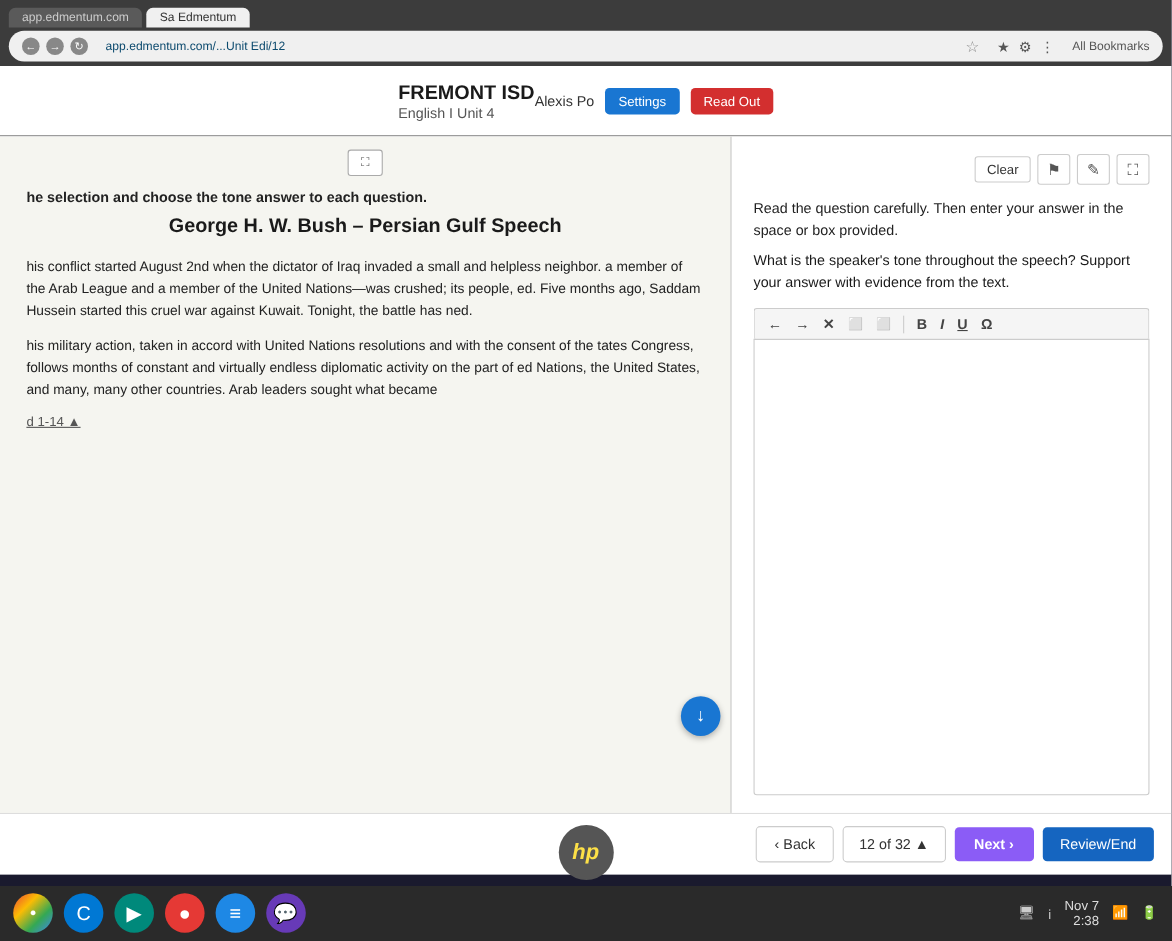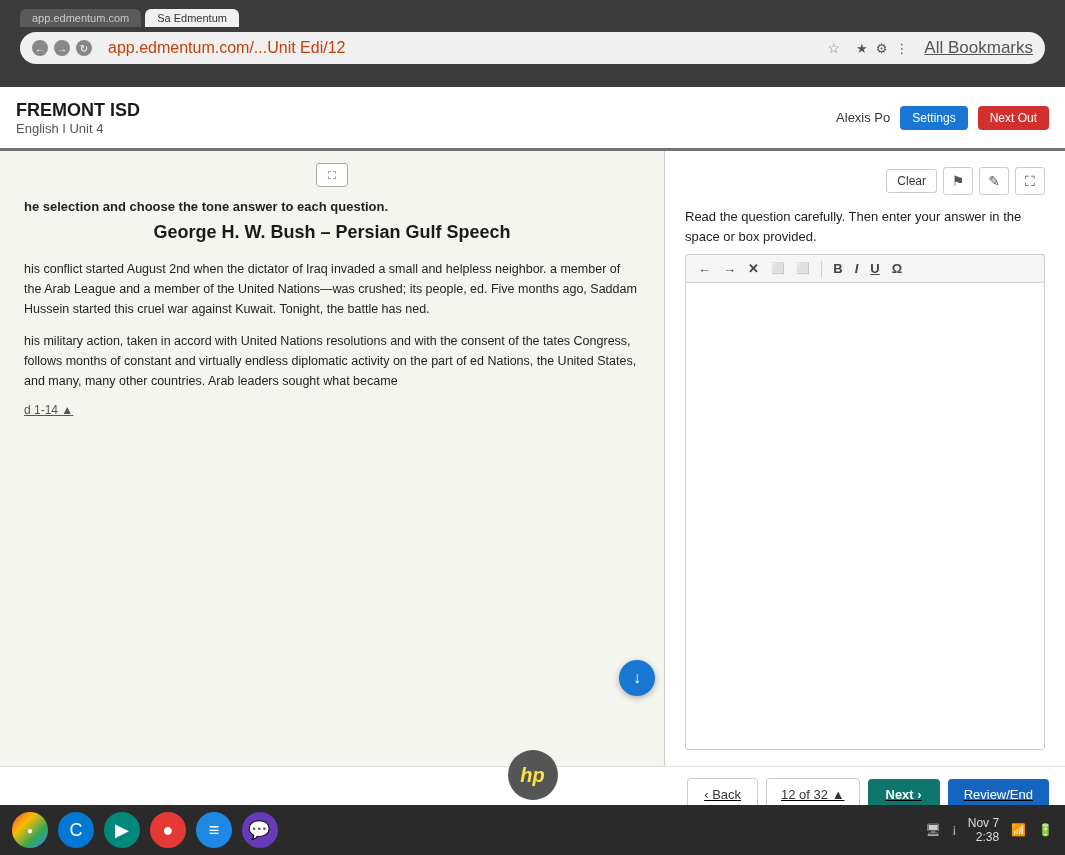--- a/index.html
+++ b/index.html
@@ -8,24 +8,24 @@
       background: #1a1a2e;
       width: 1065px;
       height: 855px;
       overflow: hidden;
       position: relative;
     }
 
     
     .browser-chrome {
       background: #3c3c3c;
-      height: 87px;
+      height: 60px;
       display: flex;
       flex-direction: column;
-      padding: 4px 20px;
+      padding: 4px 8px;
     }
     .browser-tab-bar {
       display: flex;
       align-items: center;
       height: 28px;
       gap: 4px;
     }
     .browser-tab {
       background: #5a5a5a;
       color: #ccc;
@@ -86,25 +86,25 @@
       width: 100%;
       height: calc(855px - 70px - 50px); 
       display: flex;
       flex-direction: column;
       overflow: hidden;
     }
 
     
     .app-header {
       background: #ffffff;
-      border-bottom: 3px solid #737373;
+      border-bottom: 1px solid #737373;
       padding: 8px 16px;
       display: flex;
       align-items: center;
-      justify-content: space-between;
+      justify-content: center;
       height: 64px;
     }
     .app-header-left {}
     .app-district {
       font-size: 18px;
       font-weight: bold;
       color: #1a1a1a;
     }
     .app-subtitle {
       font-size: 13px;
@@ -299,21 +299,20 @@
     
     .bottom-nav {
       background: #fff;
       border-top: 1px solid #ddd;
       padding: 10px 16px;
       display: flex;
       align-items: center;
       justify-content: flex-end;
       gap: 8px;
       height: 56px;
-      text-decoration: underline;
     }
     .nav-back-btn {
       background: #fff;
       border: 1px solid #ccc;
       border-radius: 4px;
       padding: 8px 16px;
       font-size: 13px;
       cursor: pointer;
       color: #333;
     }
@@ -322,21 +321,21 @@
       border: 1px solid #ccc;
       border-radius: 4px;
       padding: 8px 14px;
       font-size: 13px;
       color: #333;
       display: flex;
       align-items: center;
       gap: 4px;
     }
     .nav-next-btn {
-      background: #0f766e;
+      background: #8b5cf6;
       color: #fff;
       border: none;
       border-radius: 4px;
       padding: 8px 18px;
       font-size: 13px;
       font-weight: bold;
       cursor: pointer;
       text-align: center;
     }
     .nav-review-btn {
@@ -444,42 +443,42 @@
     <div class="browser-tab active">
       <span>Sa Edmentum</span>
     </div>
   </div>
   <div class="browser-address-bar">
     <div class="browser-controls">
       <span class="browser-btn">←</span>
       <span class="browser-btn">→</span>
       <span class="browser-btn">↻</span>
     </div>
-    <span style="flex:1;font-size:16px;color:#c2410c;">app.edmentum.com/...Unit Edi/12</span>
+    <span style="flex:1;font-size:11px;color:#0c4a6e;">app.edmentum.com/...Unit Edi/12</span>
     <span class="star-icon">☆</span>
     <div class="browser-icons-right">
       <span>★</span>
       <span>⚙</span>
       <span>⋮</span>
     </div>
-    <span style="font-size:17px;color:#555;margin-left:8px;text-decoration:underline;">All Bookmarks</span>
+    <span style="font-size:11px;color:#555;margin-left:8px;">All Bookmarks</span>
   </div>
 </div>
 
 <div class="app-container">
 
   <div class="app-header">
     <div class="app-header-left">
       <div class="app-district">FREMONT ISD</div>
       <div class="app-subtitle">English I Unit 4</div>
     </div>
     <div class="app-header-right">
       <span class="user-name">Alexis Po</span>
       <button class="btn-settings">Settings</button>
-      <button class="btn-signout">Next Out</button>
+      <button class="btn-signout">Read Out</button>
     </div>
   </div>
 
   <div class="main-content" style="position:relative;">
 
     <div class="passage-panel">
       <div class="expand-icon">
         <span>⛶</span>
       </div>
 
@@ -500,20 +499,21 @@
         </button>
         <button class="toolbar-icon-btn">
           <span>✎</span>
         </button>
         <button class="toolbar-icon-btn">
           <span>⛶</span>
         </button>
       </div>
 
       <div class="question-prompt">Read the question carefully. Then enter your answer in the space or box provided.</div>
+      <div class="question-text">What is the speaker's tone throughout the speech? Support your answer with evidence from the text.</div>
 
       <div class="answer-toolbar">
         <button class="answer-toolbar-btn" title="Undo">←</button>
         <button class="answer-toolbar-btn" title="Redo">→</button>
         <button class="answer-toolbar-btn" title="Cut">✕</button>
         <button class="answer-toolbar-btn" title="Copy" style="font-size:11px;">⬜</button>
         <button class="answer-toolbar-btn" title="Paste" style="font-size:11px;">⬜</button>
         <div class="answer-toolbar-divider"></div>
         <button class="answer-toolbar-btn" style="font-weight:bold;">B</button>
         <button class="answer-toolbar-btn" style="font-style:italic;">I</button>

